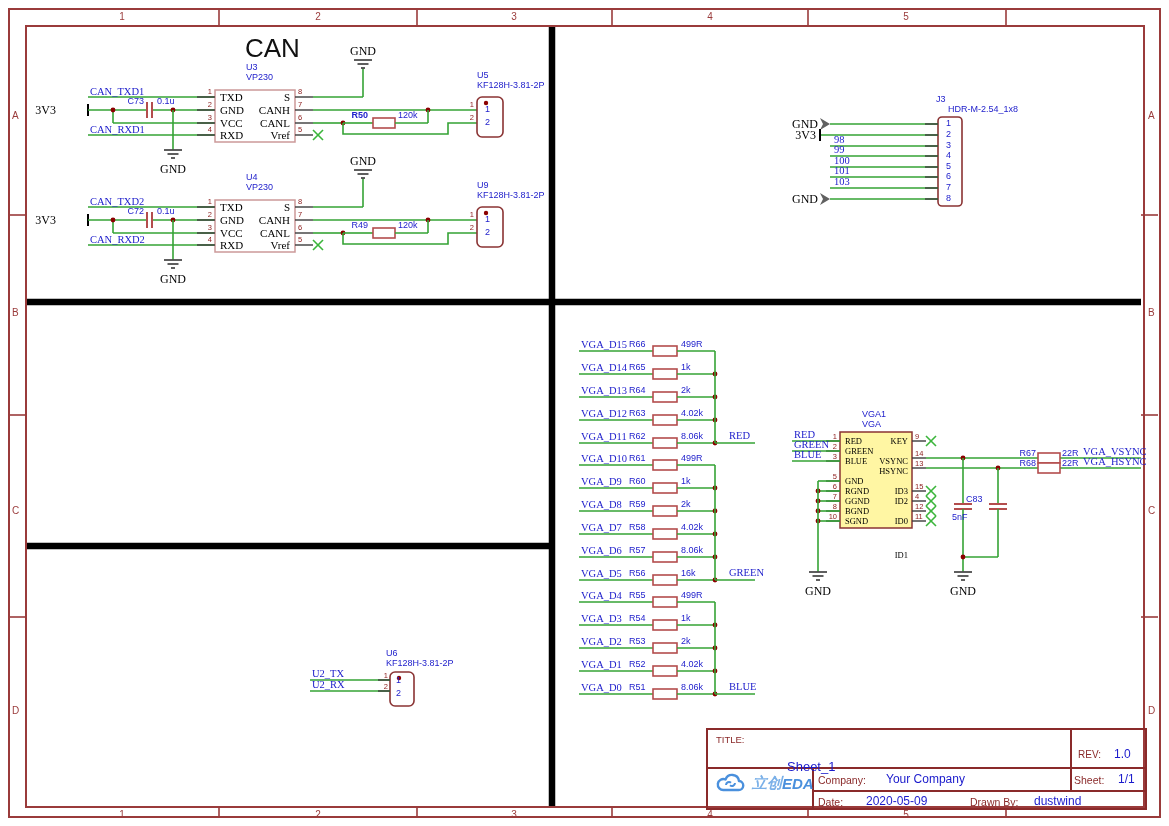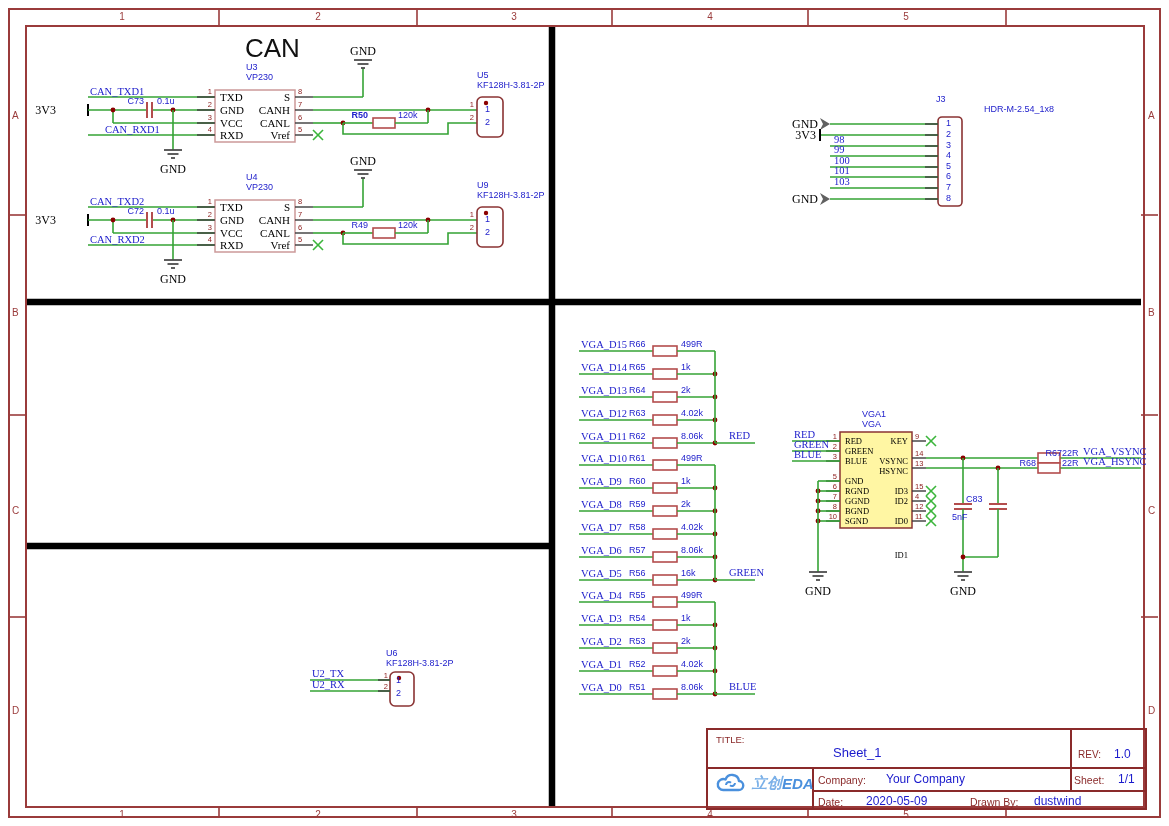--- a/index.html
+++ b/index.html
@@ -316,21 +316,21 @@
   <div class="frect" style="left:25px;top:25px;width:1116px;height:779px;"></div>
 
   <div class="t can-title" style="left:245px;top:33px;">CAN</div>
 
   <div class="tb">
     <div class="ln" style="left:0;top:37px;width:437px;height:1.5px;"></div>
     <div class="ln" style="left:104px;top:60px;width:333px;height:1.5px;"></div>
     <div class="ln" style="left:362px;top:0;width:1.5px;height:60px;"></div>
     <div class="ln" style="left:104px;top:37px;width:1.5px;height:41px;"></div>
     <div class="lbl" style="left:8px;top:4px;">TITLE:</div>
-    <div class="bval big" style="left:79px;top:15px;margin-left:46px;">Sheet_1</div>
+    <div class="bval big" style="left:79px;top:29px;">Sheet_1</div>
     <div class="lbl" style="left:370px;top:19px;font-size:10px;">REV:</div>
     <div class="bval" style="left:406px;top:17px;">1.0</div>
     <div class="lbl" style="left:110px;top:44px;font-size:10.5px;">Company:</div>
     <div class="bval" style="left:178px;top:42px;">Your Company</div>
     <div class="lbl" style="left:366px;top:44px;font-size:10.5px;">Sheet:</div>
     <div class="bval" style="left:410px;top:42px;">1/1</div>
     <div class="lbl" style="left:110px;top:66px;font-size:10.5px;">Date:</div>
     <div class="bval" style="left:158px;top:64px;">2020-05-09</div>
     <div class="lbl" style="left:262px;top:66px;font-size:10.5px;">Drawn By:</div>
     <div class="bval" style="left:326px;top:64px;">dustwind</div>
@@ -355,21 +355,21 @@
     <span class="t frame-label center" style="left: 906px; top: 809px;">5</span>
     <span class="t frame-label" style="left: 12px; top: 110px;">A</span>
     <span class="t frame-label" style="left: 1148px; top: 110px;">A</span>
     <span class="t frame-label" style="left: 12px; top: 307px;">B</span>
     <span class="t frame-label" style="left: 1148px; top: 307px;">B</span>
     <span class="t frame-label" style="left: 12px; top: 505px;">C</span>
     <span class="t frame-label" style="left: 1148px; top: 505px;">C</span>
     <span class="t frame-label" style="left: 12px; top: 705px;">D</span>
     <span class="t frame-label" style="left: 1148px; top: 705px;">D</span>
     <span class="t net" style="left: 90px; top: 86px;">CAN_TXD1</span>
-    <span class="t net" style="left: 105px; top: 124px;">CAN_RXD1</span>
+    <span class="t net" style="left: 90px; top: 124px;">CAN_RXD1</span>
     <span class="t flag right" style="left: 56px; top: 103px;">3V3</span>
     <span class="t val right" style="left: 144px; top: 96px;">C73</span>
     <span class="t val" style="left: 157px; top: 96px;">0.1u</span>
     <span class="t flag center" style="left: 173px; top: 162px;">GND</span>
     <span class="t ref" style="left: 246px; top: 62px;">U3</span>
     <span class="t ref" style="left: 246px; top: 72px;">VP230</span>
     <span class="t pname" style="left: 220px; top: 91px;">TXD</span>
     <span class="t pnum right" style="left: 212px; top: 87px;">1</span>
     <span class="t pname" style="left: 220px; top: 104px;">GND</span>
     <span class="t pnum right" style="left: 212px; top: 100px;">2</span>
@@ -421,21 +421,21 @@
     <span class="t flag center" style="left: 363px; top: 154px;">GND</span>
     <span class="t val right" style="left: 368px; top: 220px;">R49</span>
     <span class="t val" style="left: 398px; top: 220px;">120k</span>
     <span class="t pin-in" style="left: 485px; top: 214px;">1</span>
     <span class="t pin-in" style="left: 485px; top: 227px;">2</span>
     <span class="t pnum right" style="left: 474px; top: 210px;">1</span>
     <span class="t pnum right" style="left: 474px; top: 223px;">2</span>
     <span class="t ref" style="left: 477px; top: 180px;">U9</span>
     <span class="t ref" style="left: 477px; top: 190px;">KF128H-3.81-2P</span>
     <span class="t ref" style="left: 936px; top: 94px;">J3</span>
-    <span class="t ref" style="left: 984px; top: 104px;">HDR-M-2.54_1x8</span>
+    <span class="t ref" style="left: 948px; top: 104px;">HDR-M-2.54_1x8</span>
     <span class="t pin-in" style="left: 946px; top: 118px;">1</span>
     <span class="t pin-in" style="left: 946px; top: 129px;">2</span>
     <span class="t pin-in" style="left: 946px; top: 140px;">3</span>
     <span class="t pin-in" style="left: 946px; top: 150px;">4</span>
     <span class="t pin-in" style="left: 946px; top: 161px;">5</span>
     <span class="t pin-in" style="left: 946px; top: 171px;">6</span>
     <span class="t pin-in" style="left: 946px; top: 182px;">7</span>
     <span class="t pin-in" style="left: 946px; top: 193px;">8</span>
     <span class="t flag right" style="left: 818px; top: 117px;">GND</span>
     <span class="t flag right" style="left: 816px; top: 128px;">3V3</span>
@@ -525,21 +525,21 @@
     <span class="t pname-sm right" style="left: 908px; top: 466px;">HSYNC</span>
     <span class="t pnum" style="left: 915px; top: 459px;">13</span>
     <span class="t pname-sm right" style="left: 908px; top: 486px;">ID3</span>
     <span class="t pnum" style="left: 915px; top: 482px;">15</span>
     <span class="t pname-sm right" style="left: 908px; top: 496px;">ID2</span>
     <span class="t pnum" style="left: 915px; top: 492px;">4</span>
     <span class="t pname-sm right" style="left: 908px; top: 506px; margin-top: 44px;">ID1</span>
     <span class="t pnum" style="left: 915px; top: 502px;">12</span>
     <span class="t pname-sm right" style="left: 908px; top: 516px; padding-left: 28px;">ID0</span>
     <span class="t pnum" style="left: 915px; top: 512px;">11</span>
-    <span class="t val right" style="left: 1036px; top: 448px; margin-left: 26px;">R67</span>
+    <span class="t val right" style="left: 1036px; top: 448px;">R67</span>
     <span class="t val right" style="left: 1036px; top: 458px;">R68</span>
     <span class="t val" style="left: 1062px; top: 448px;">22R</span>
     <span class="t val" style="left: 1062px; top: 458px;">22R</span>
     <span class="t net" style="left: 1083px; top: 446px;">VGA_VSYNC</span>
     <span class="t net" style="left: 1083px; top: 456px;">VGA_HSYNC</span>
     <span class="t val" style="left: 966px; top: 494px;">C83</span>
     <span class="t val" style="left: 952px; top: 512px;">5nF</span>
     <span class="t flag center" style="left: 963px; top: 584px;">GND</span>
     <span class="t ref" style="left: 386px; top: 648px;">U6</span>
     <span class="t ref" style="left: 386px; top: 658px;">KF128H-3.81-2P</span>

